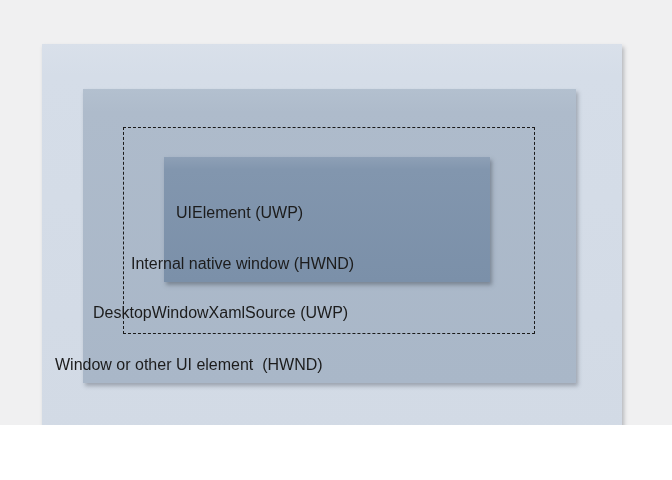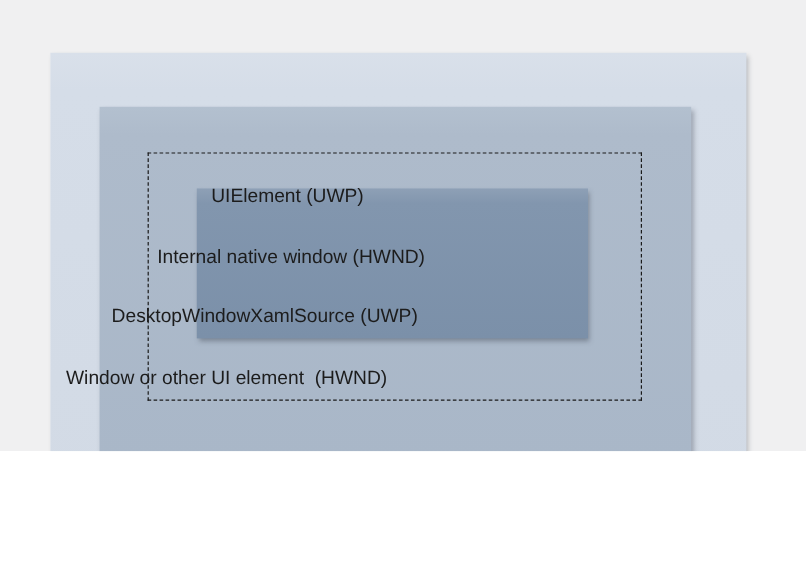--- a/index.html
+++ b/index.html
@@ -2,21 +2,21 @@
 <html><head>
 <meta charset="utf-8">
 <style>
   html, body {
     margin: 0;
     padding: 0;
   }
   .canvas {
     position: relative;
     width: 672px;
-    height: 376px;
+    height: 425px;
     background: #f0f0f1;
     overflow: hidden;
     font-family: "Liberation Sans", sans-serif;
     color: #1c1c1c;
   }
   .box {
     position: absolute;
     box-sizing: border-box;
   }
   .box-label {

